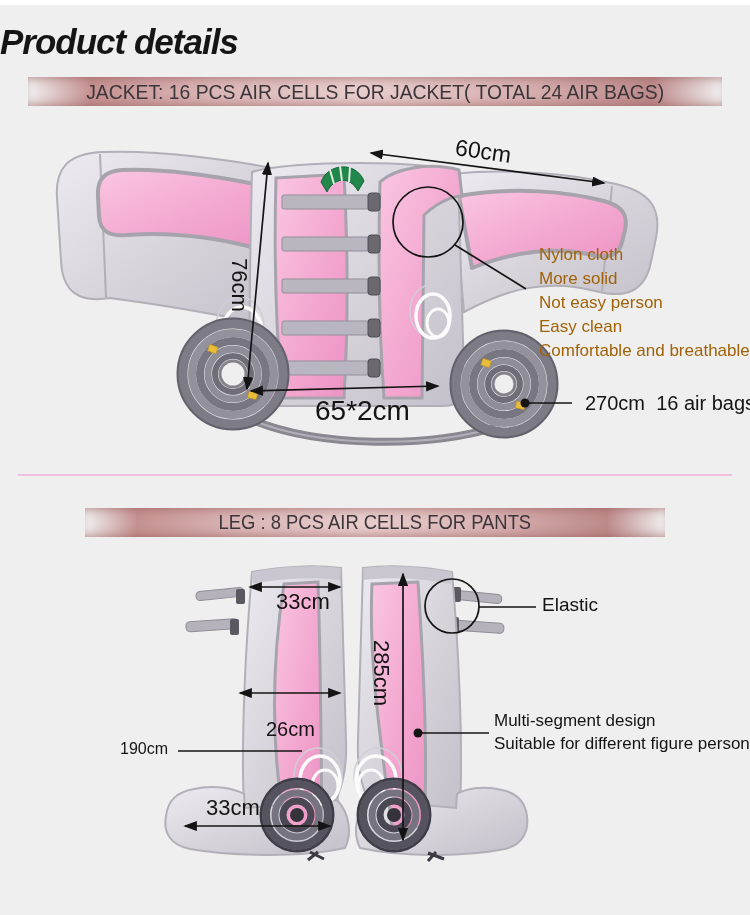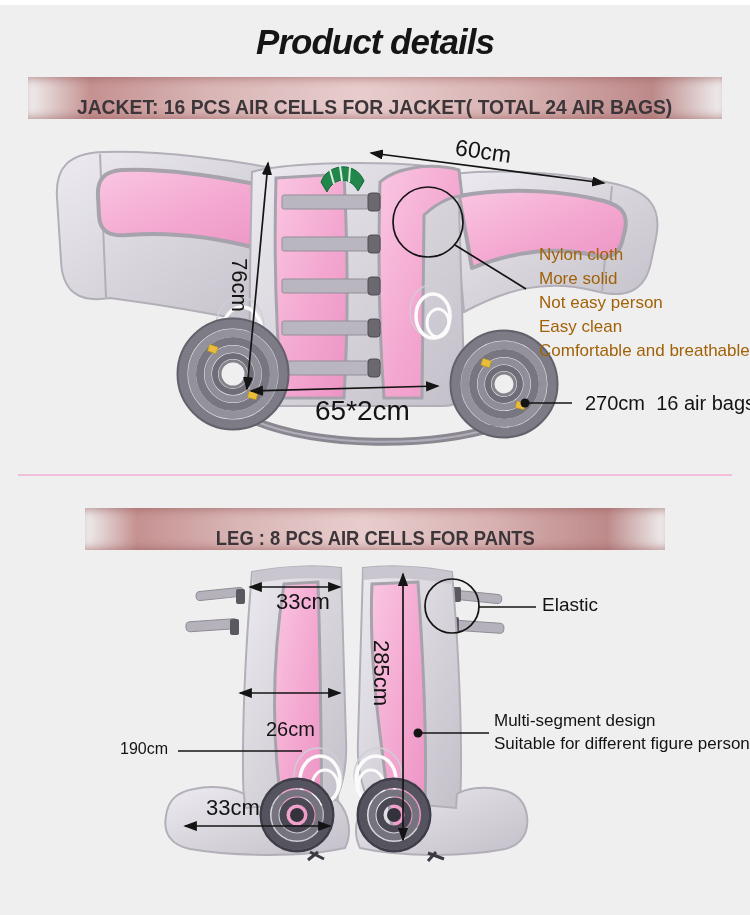--- a/index.html
+++ b/index.html
@@ -1,22 +1,22 @@
 <!DOCTYPE html>
 <html><head>
 <meta charset="utf-8">
 <style>
   html,body{margin:0;padding:0;background:#fff;}
   .page{position:relative;width:750px;height:915px;background:#f0efef;
         font-family:"Liberation Sans",sans-serif;overflow:hidden;}
   .top-strip{position:absolute;top:0;left:0;width:750px;height:5px;background:#ffffff;z-index:2;}
-  .title{position:absolute;top:22px;left:0;width:750px;text-align:center;
+  .title{position:absolute;top:22px;left:0;width:750px;text-align:left;
          font-size:35px;font-weight:bold;font-style:italic;color:#151515;z-index:2;letter-spacing:-1px;}
-  .banner{position:absolute;height:42px;display:flex;align-items:flex-end;justify-content:center;
-          z-index:2;color:#3c3539;font-weight:bold;
+  .banner{position:absolute;height:29px;display:flex;align-items:center;justify-content:center;
+          z-index:2;color:#3c3539;font-weight:normal;
           background:linear-gradient(90deg,rgba(236,222,222,0) 0%,#c59191 9%,#d9b5b5 26%,#e8cdcd 48%,#d8b2b2 70%,#bd8a8a 90%,rgba(236,222,222,0) 100%);
           box-shadow:inset 0 7px 8px -5px rgba(150,85,85,.55), inset 0 -7px 8px -5px rgba(150,85,85,.55);}
   .banner-jacket{top:77px;left:28px;width:694px;font-size:21px;}
   .banner-leg{top:508px;left:85px;width:580px;font-size:20px;}
   .banner-text{display:inline-block;transform:scaleX(.92);white-space:pre;}
   .divider{position:absolute;top:474px;left:18px;width:714px;height:2px;background:#f1bfd9;z-index:2;}
   .art{position:absolute;top:0;left:0;z-index:1;}
   .anno-svg{position:absolute;top:0;left:0;z-index:3;}
   .anno-label{position:absolute;color:#141414;white-space:pre;z-index:4;line-height:1.1;}
   #lbl-60{left:455px;top:139px;font-size:23px;transform:rotate(8deg);}

